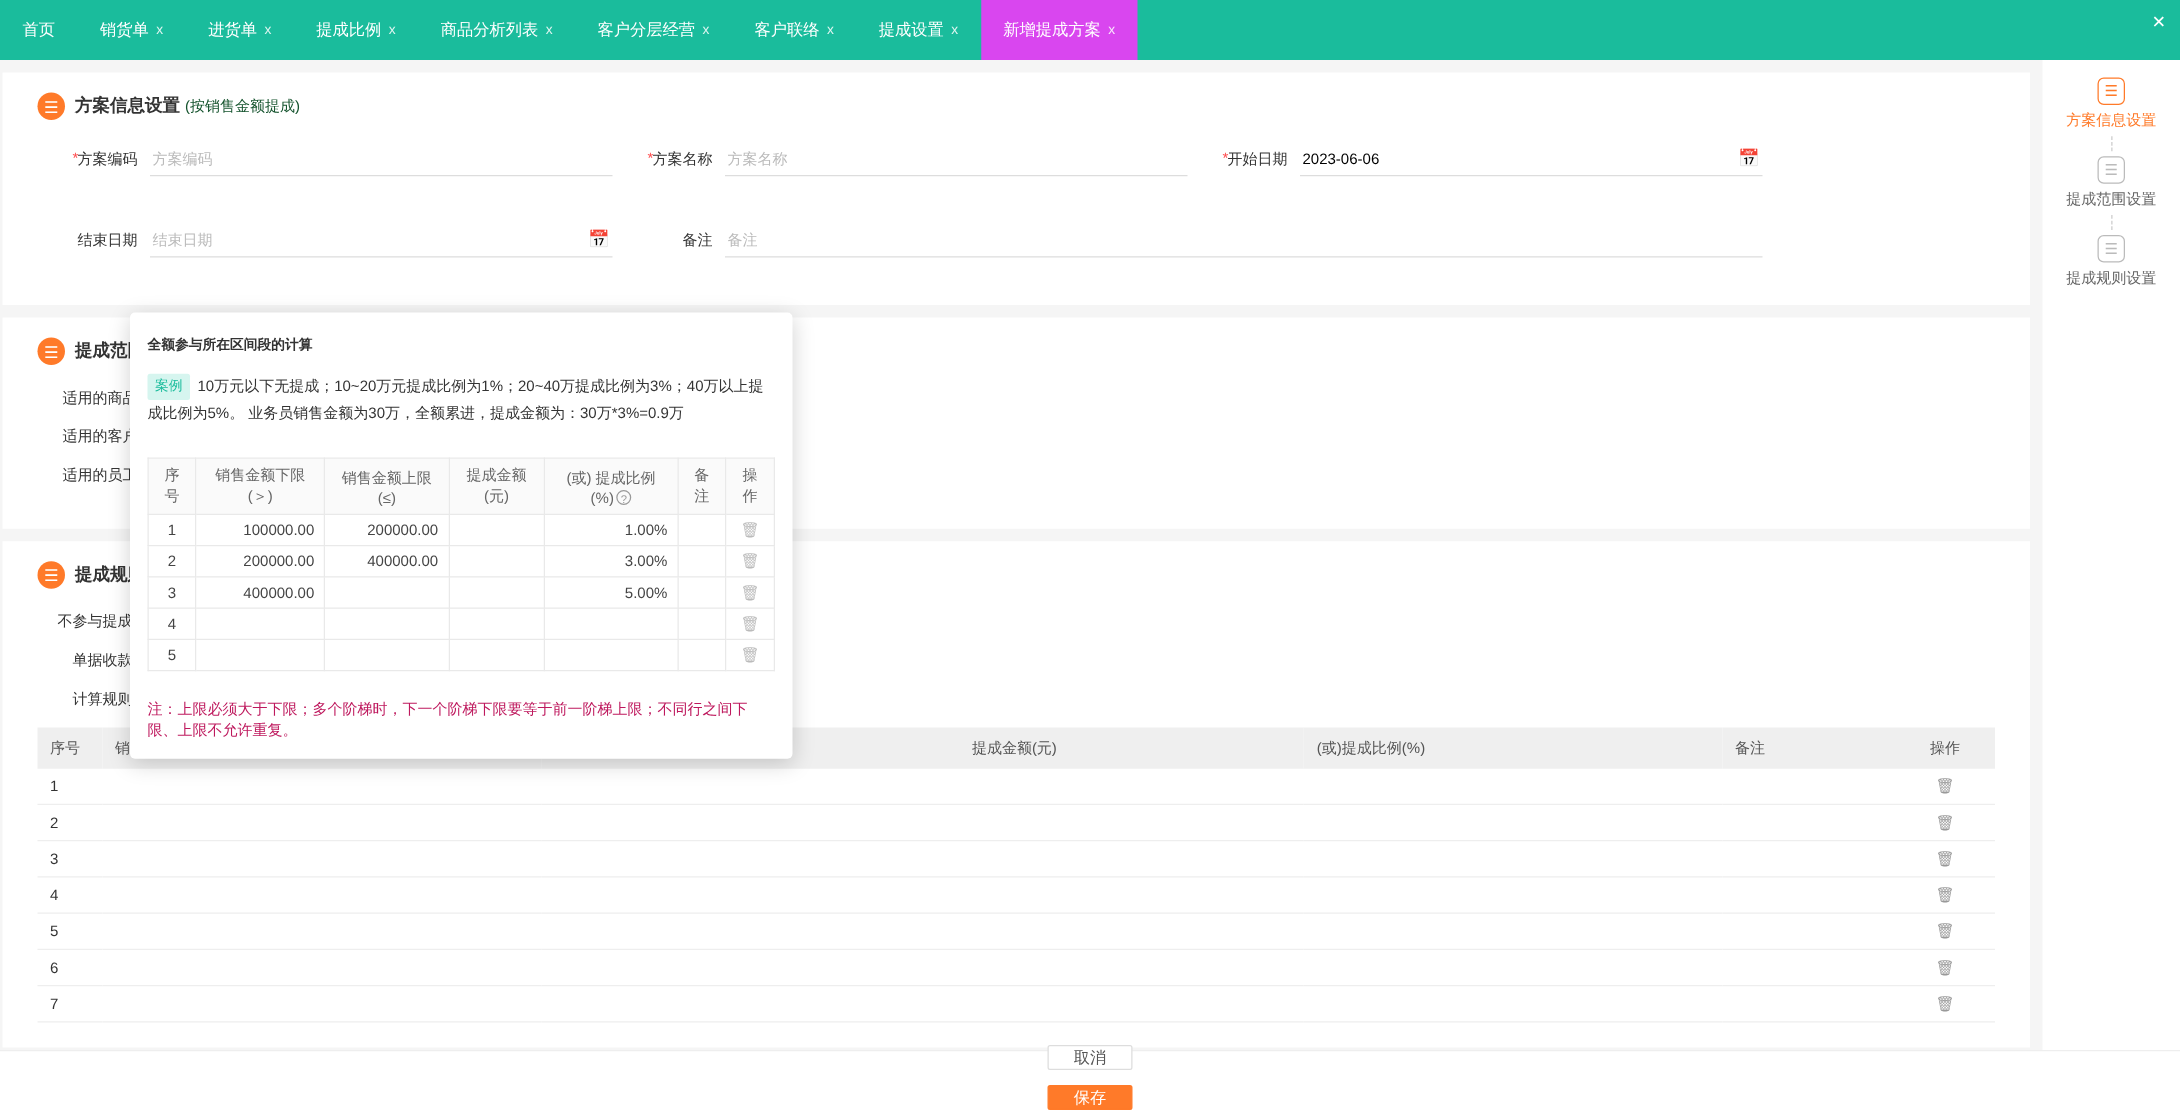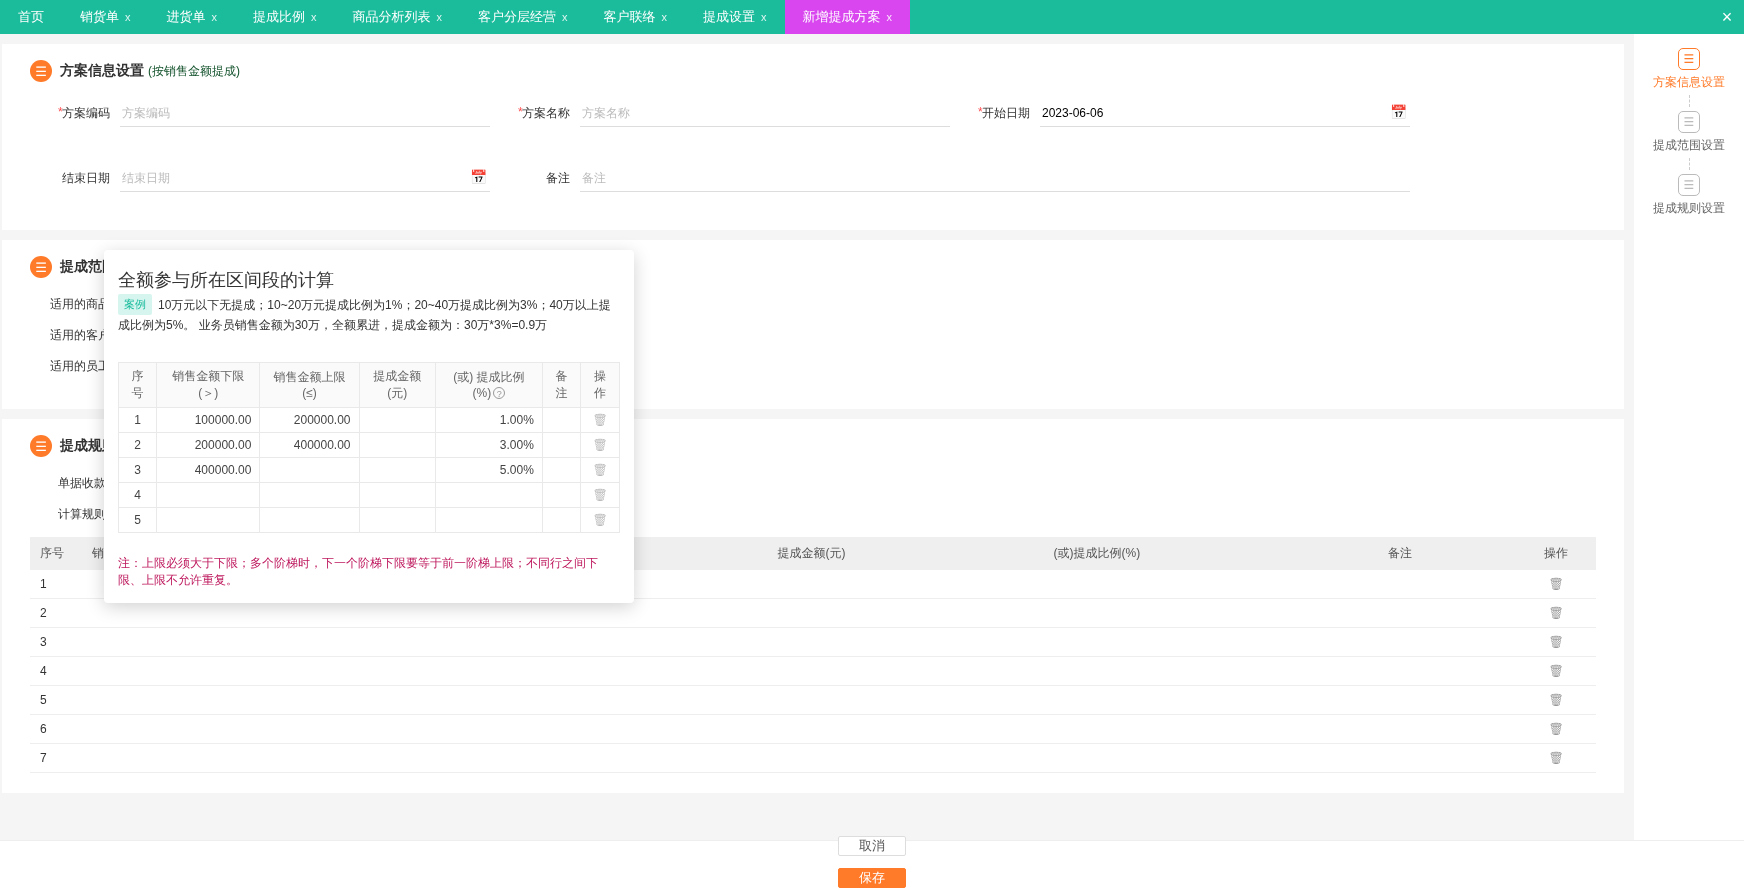--- a/index.html
+++ b/index.html
@@ -1,19 +1,19 @@
 <!DOCTYPE html>
 <html><head>
 <meta charset="utf-8">
 <style>
   * { box-sizing: border-box; margin: 0; padding: 0; }
   body { font-family: "Microsoft YaHei", Arial, sans-serif; font-size: 12px; color: #333; background: #f5f5f5; overflow: hidden; }
   
   
-  .top-tabs { background: #1abc9c; height: 34px; display: flex; align-items: stretch; color: #fff; position: relative; }
+  .top-tabs { background: #1abc9c; height: 48px; display: flex; align-items: stretch; color: #fff; position: relative; }
   .top-tab { padding: 0 18px; display: flex; align-items: center; cursor: pointer; font-size: 13px; white-space: nowrap; }
   .top-tab.active { background: #d946ef; }
   .top-tab .close-x { margin-left: 6px; font-size: 11px; opacity: .85; }
   .top-tabs-close { position: absolute; right: 0; top: 0; width: 34px; height: 34px; display: flex; align-items: center; justify-content: center; font-size: 18px; cursor: pointer; }
   
   
   .page-wrap { display: flex; height: calc(100vh - 34px - 48px); }
   .content-col { flex: 1; overflow-y: auto; padding: 10px 10px 0 2px; }
   .right-nav { width: 110px; background: #fff; padding: 14px 0; text-align: center; }
   
@@ -58,21 +58,21 @@
   .rule-table { width: 100%; border-collapse: collapse; margin-top: 6px; }
   .rule-table th { background: #efefef; font-weight: 400; color: #555; padding: 8px 10px; font-size: 12px; text-align: left; }
   .rule-table th:first-child { width: 52px; }
   .rule-table th:last-child { text-align: center; width: 80px; }
   .rule-table td { border-bottom: 1px solid #eee; padding: 7px 10px; color: #333; }
   .rule-table td:last-child { text-align: center; color: #999; }
   .trash { cursor: pointer; color: #999; }
   
   
   .popover { position: absolute; top: 250px; left: 104px; width: 530px; background: #fff; box-shadow: 0 4px 18px rgba(0,0,0,.18); border-radius: 4px; padding: 18px 14px 14px 14px; z-index: 900; }
-  .popover h4 { font-size: 18px; font-weight: 400; margin-bottom: 2px; }
+  .popover h4 { font-size: 11px; font-weight: 700; margin-bottom: 16px; }
   .case-tag { display: inline-block; background: #d6f5ef; color: #1abc9c; padding: 1px 6px; border-radius: 2px; margin-right: 6px; font-size: 11px; vertical-align: 1px; }
   .case-text { font-size: 12px; line-height: 1.7; color: #333; margin-bottom: 26px; }
   .mini-table { width: 100%; border-collapse: collapse; font-size: 12px; }
   .mini-table th, .mini-table td { border: 1px solid #e9e9e9; padding: 5px 8px; text-align: center; color: #444; }
   .mini-table th { background: #fafafa; font-weight: 400; color: #666; }
   .mini-table td.num { text-align: right; }
   .mini-table .trash { color: #bbb; }
   .info-circ { display: inline-block; width: 12px; height: 12px; border: 1px solid #999; border-radius: 50%; font-size: 9px; line-height: 12px; text-align: center; color: #999; margin-left: 2px; }
   .popover-note { color: #be185d; font-size: 12px; margin-top: 22px; }
   
@@ -177,20 +177,23 @@
       <div class="scope-row">
           <div class="field-label">适用的员工</div>
         </div>
     </div>
 
     <div class="card">
       <div class="card-title">
         <span class="round-icon">☰</span>
         <h3>提成规则设</h3>
       </div>
+      <div class="radio-row">
+          <div class="field-label">不参与提成</div>
+        </div>
       <div class="radio-row">
           <div class="field-label">单据收款</div>
         </div>
       <div class="radio-row">
         <div class="field-label">计算规则</div>
         <div class="radio-set">
           <span class="mock-radio">
               <span class="dot"></span>
               <span>固定比例</span>
             </span>

